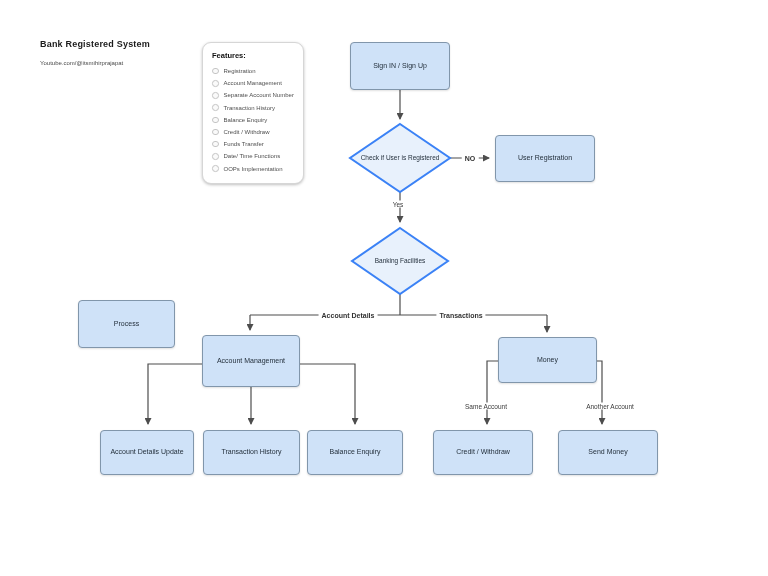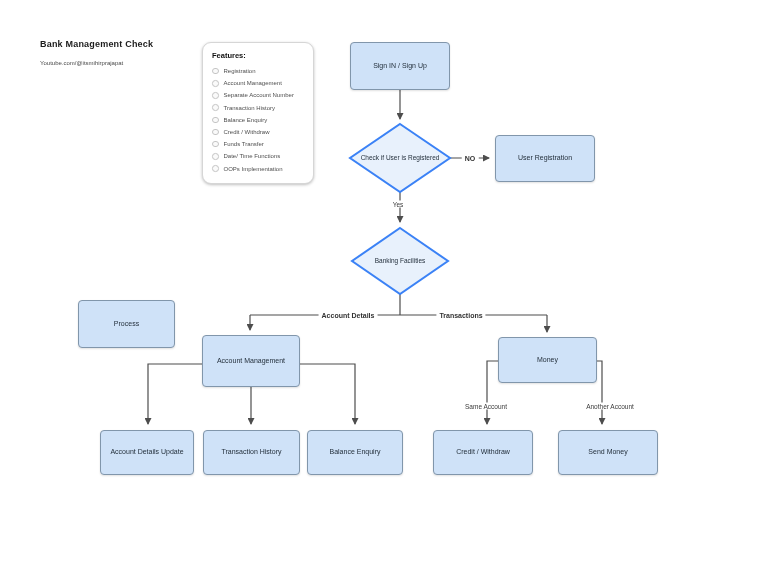--- a/index.html
+++ b/index.html
@@ -5,21 +5,21 @@
   html,body{margin:0;padding:0;background:#fff;}
   #canvas{
     position:relative;width:768px;height:576px;background:#ffffff;overflow:hidden;
     font-family:"Liberation Sans", sans-serif;color:#222;
   }
   
   .doc-title{position:absolute;left:40px;top:39px;font-size:9px;font-weight:bold;color:#1c1c1c;letter-spacing:.2px;}
   .doc-subtitle{position:absolute;left:40px;top:60px;font-size:6px;color:#4a4a4a;}
   
   .features{
-    position:absolute;left:202px;top:42px;width:112px;height:142px;box-sizing:border-box;
+    position:absolute;left:202px;top:42px;width:102px;height:142px;box-sizing:border-box;
     background:#fff;border:1px solid #d6d6d6;border-radius:9px;
     box-shadow:0 1px 3px rgba(0,0,0,.25);padding:8px 9px 6px 9px;
   }
   .features h3{margin:0 0 5px 0;font-size:7.5px;font-weight:bold;color:#111;}
   .feature-row{display:flex;align-items:center;gap:5px;height:12.2px;}
   .feature-dot{width:6.5px;height:6.5px;border-radius:50%;border:1px solid #c4c4c4;background:#fafafa;box-sizing:border-box;flex:0 0 auto;}
   .feature-label{font-size:6px;color:#4f4f4f;white-space:nowrap;}
   
   .node{
     position:absolute;box-sizing:border-box;display:flex;align-items:center;justify-content:center;
@@ -60,21 +60,21 @@
       <path d="M202,364 L148,364 L148,424" marker-end="url(#arrow)"></path>
       <path d="M251,387 L251,424" marker-end="url(#arrow)"></path>
       <path d="M300,364 L355,364 L355,424" marker-end="url(#arrow)"></path>
       <path d="M498,361 L487,361 L487,424" marker-end="url(#arrow)"></path>
       <path d="M597,361 L602,361 L602,424" marker-end="url(#arrow)"></path>
     </g>
     <polygon points="400,124 450,158 400,192 350,158" fill="#e8f1fc" stroke="#3b82f6" stroke-width="2"></polygon>
     <polygon points="400,228 448,261 400,294 352,261" fill="#e8f1fc" stroke="#3b82f6" stroke-width="2"></polygon>
   </svg>
 
-  <div class="doc-title">Bank Management Check</div>
+  <div class="doc-title">Bank Registered System</div>
   <div class="doc-subtitle">Youtube.com/@itsmihirprajapat</div>
 
   <div class="features">
     <h3>Features:</h3>
     <div class="feature-row">
         <span class="feature-dot"></span>
         <span class="feature-label">Registration</span>
       </div>
     <div class="feature-row">
         <span class="feature-dot"></span>

